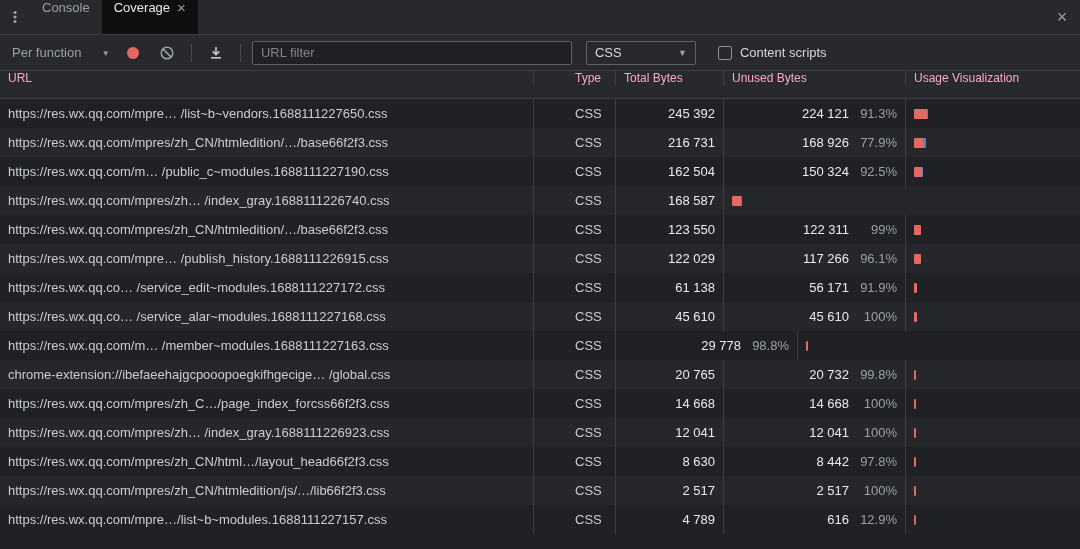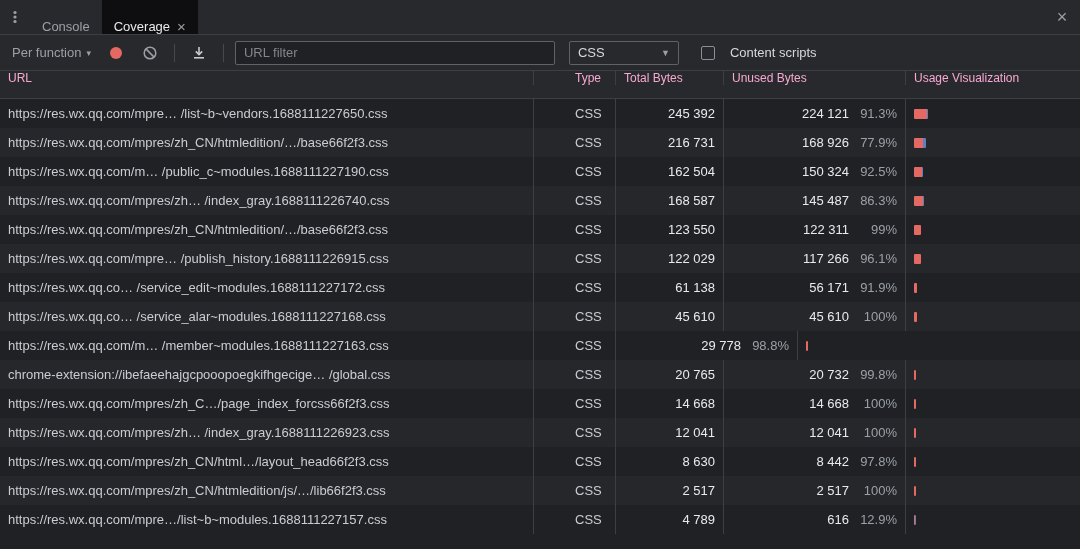--- a/index.html
+++ b/index.html
@@ -3,38 +3,38 @@
 <meta charset="utf-8">
 <style>
   * { box-sizing: border-box; margin: 0; padding: 0; }
   html,body { background:#202124; }
   body { font-family: "Liberation Sans", sans-serif; }
   .devtools { width:1080px; height:549px; overflow:hidden; background:#202124; display:flex; flex-direction:column; }
 
   
   .tabbar { height:35px; flex:0 0 35px; background:#28292c; display:flex; align-items:stretch; border-bottom:1px solid #3c4043; }
   .kebab-btn { width:30px; display:flex; align-items:center; justify-content:center; cursor:pointer; }
-  .tab { display:flex; align-items:flex-end; gap:7px; padding:0 12px; color:#9aa0a6; font-size:13px; cursor:pointer; }
+  .tab { display:flex; align-items:flex-start; gap:7px; padding:0 12px; color:#9aa0a6; font-size:13px; cursor:pointer; }
   .tab.active { background:#0e0e10; color:#e8eaed; }
   .tab-close { color:#9aa0a6; font-size:15px; line-height:1; }
   .tabbar-spacer { flex:1; }
   .win-close { width:36px; display:flex; align-items:center; justify-content:center; color:#9aa0a6; font-size:18px; cursor:pointer; }
 
   
   .toolbar { height:36px; flex:0 0 36px; background:#28292c; border-bottom:1px solid #3c4043; display:flex; align-items:center; padding:0 8px; gap:8px; }
-  .mode-select { color:#9aa0a6; font-size:13px; display:flex; align-items:center; gap:5px; padding:2px 4px; cursor:pointer; }
+  .mode-select { color:#9aa0a6; font-size:13px; display:flex; align-items:center; gap:22px; padding:2px 4px; cursor:pointer; }
   .mode-caret { font-size:9px; color:#9aa0a6; }
   .icon-btn { width:26px; height:26px; display:flex; align-items:center; justify-content:center; cursor:pointer; }
   .record-dot { width:12px; height:12px; border-radius:50%; }
   .tb-divider { width:1px; height:18px; background:#47484b; margin:0 3px; }
   .url-filter { width:320px; height:24px; background:#202124; border:1px solid #5f6368; border-radius:2px; color:#e8eaed; font-size:13px; padding:0 8px; outline:none; font-family:"Liberation Sans",sans-serif; }
   .url-filter::placeholder { color:#80868b; }
   .type-select { width:110px; height:24px; border:1px solid #5f6368; border-radius:2px; display:flex; align-items:center; justify-content:space-between; padding:0 8px; color:#d5d8dc; font-size:13px; cursor:pointer; margin-left:6px; }
   .select-caret { font-size:9px; color:#9aa0a6; }
-  .cs-wrap { display:flex; align-items:center; gap:15px; margin-left:14px; cursor:pointer; }
+  .cs-wrap { display:flex; align-items:center; gap:8px; margin-left:14px; cursor:pointer; }
   .checkbox { width:14px; height:14px; border:1px solid #8a8f98; border-radius:2px; background:transparent; }
   .cs-label { color:#d5d8dc; font-size:13px; }
 
   
   .grid { flex:1; display:flex; flex-direction:column; overflow:hidden; background:#202124; }
   .grid-header { height:28px; flex:0 0 28px; background:#28292c; border-bottom:1px solid #3c4043; display:flex; align-items:flex-start; color:#f9a8d4; font-size:12px; }
   .hcell { display:flex; align-items:center; padding:0 8px; border-left:1px solid #3c4043; overflow:hidden; white-space:nowrap; cursor:pointer; }
   .hcell:first-child { border-left:none; }
   .grid-row { height:29px; display:flex; align-items:stretch; font-size:13px; cursor:default; }
   .grid-row.even { background:#26272b; }
@@ -167,24 +167,20 @@
         <span class="bar-unused" style="width: 8px; background: rgb(228, 105, 98);"></span>
         <span class="bar-used" style="width: 1px; background: rgb(90, 129, 194);"></span>
       </span>
     </div>
   </div>
 
   <div class="grid-row even">
     <div class="cell col-url c-url">https://res.wx.qq.com/mpres/zh… /index_gray.1688111226740.css</div>
     <div class="cell col-type c-type">CSS</div>
     <div class="cell col-total c-total">168 587</div>
-    <div class="cell col-unused c-unused">
-      <span class="c-unused-num">145 487</span>
-      <span class="c-pct">86.3%</span>
-    </div>
     <div class="cell col-viz">
       <span class="viz-bar">
         <span class="bar-unused" style="width: 9px; background: rgb(228, 105, 98);"></span>
         <span class="bar-used" style="width: 1px; background: rgb(90, 129, 194);"></span>
       </span>
     </div>
   </div>
 
   <div class="grid-row">
     <div class="cell col-url c-url">https://res.wx.qq.com/mpres/zh_CN/htmledition/…/base66f2f3.css</div>

